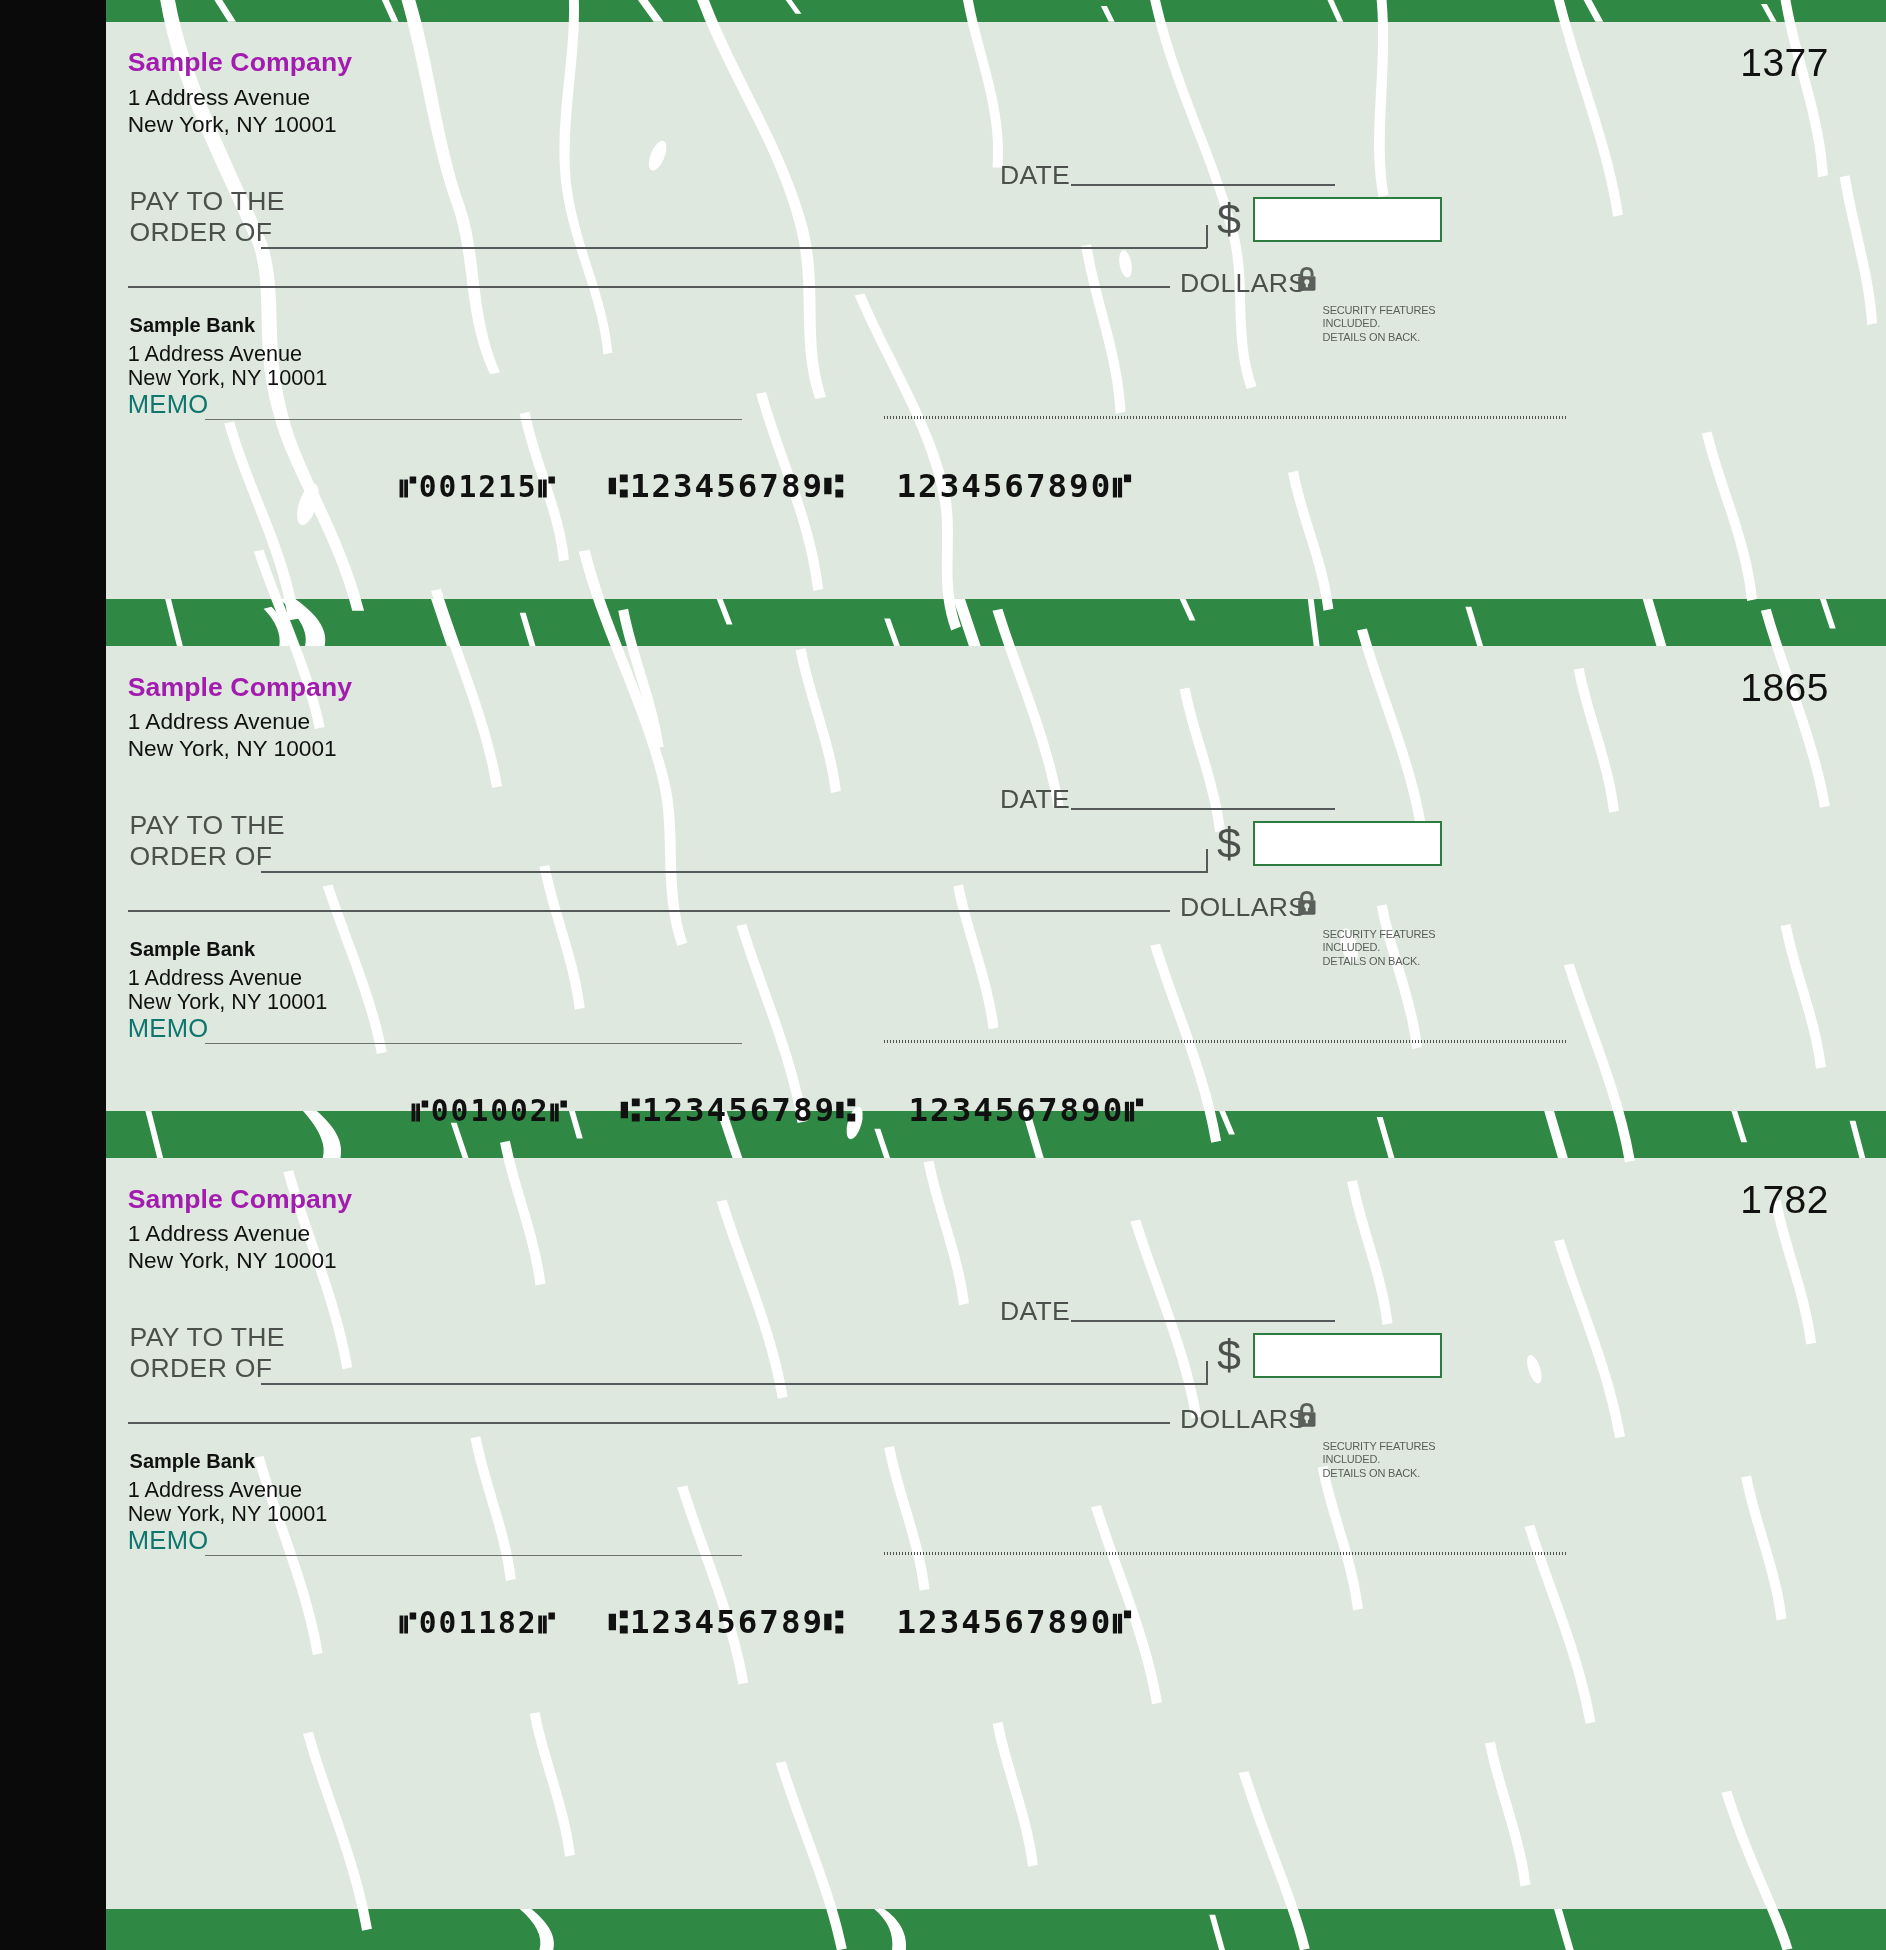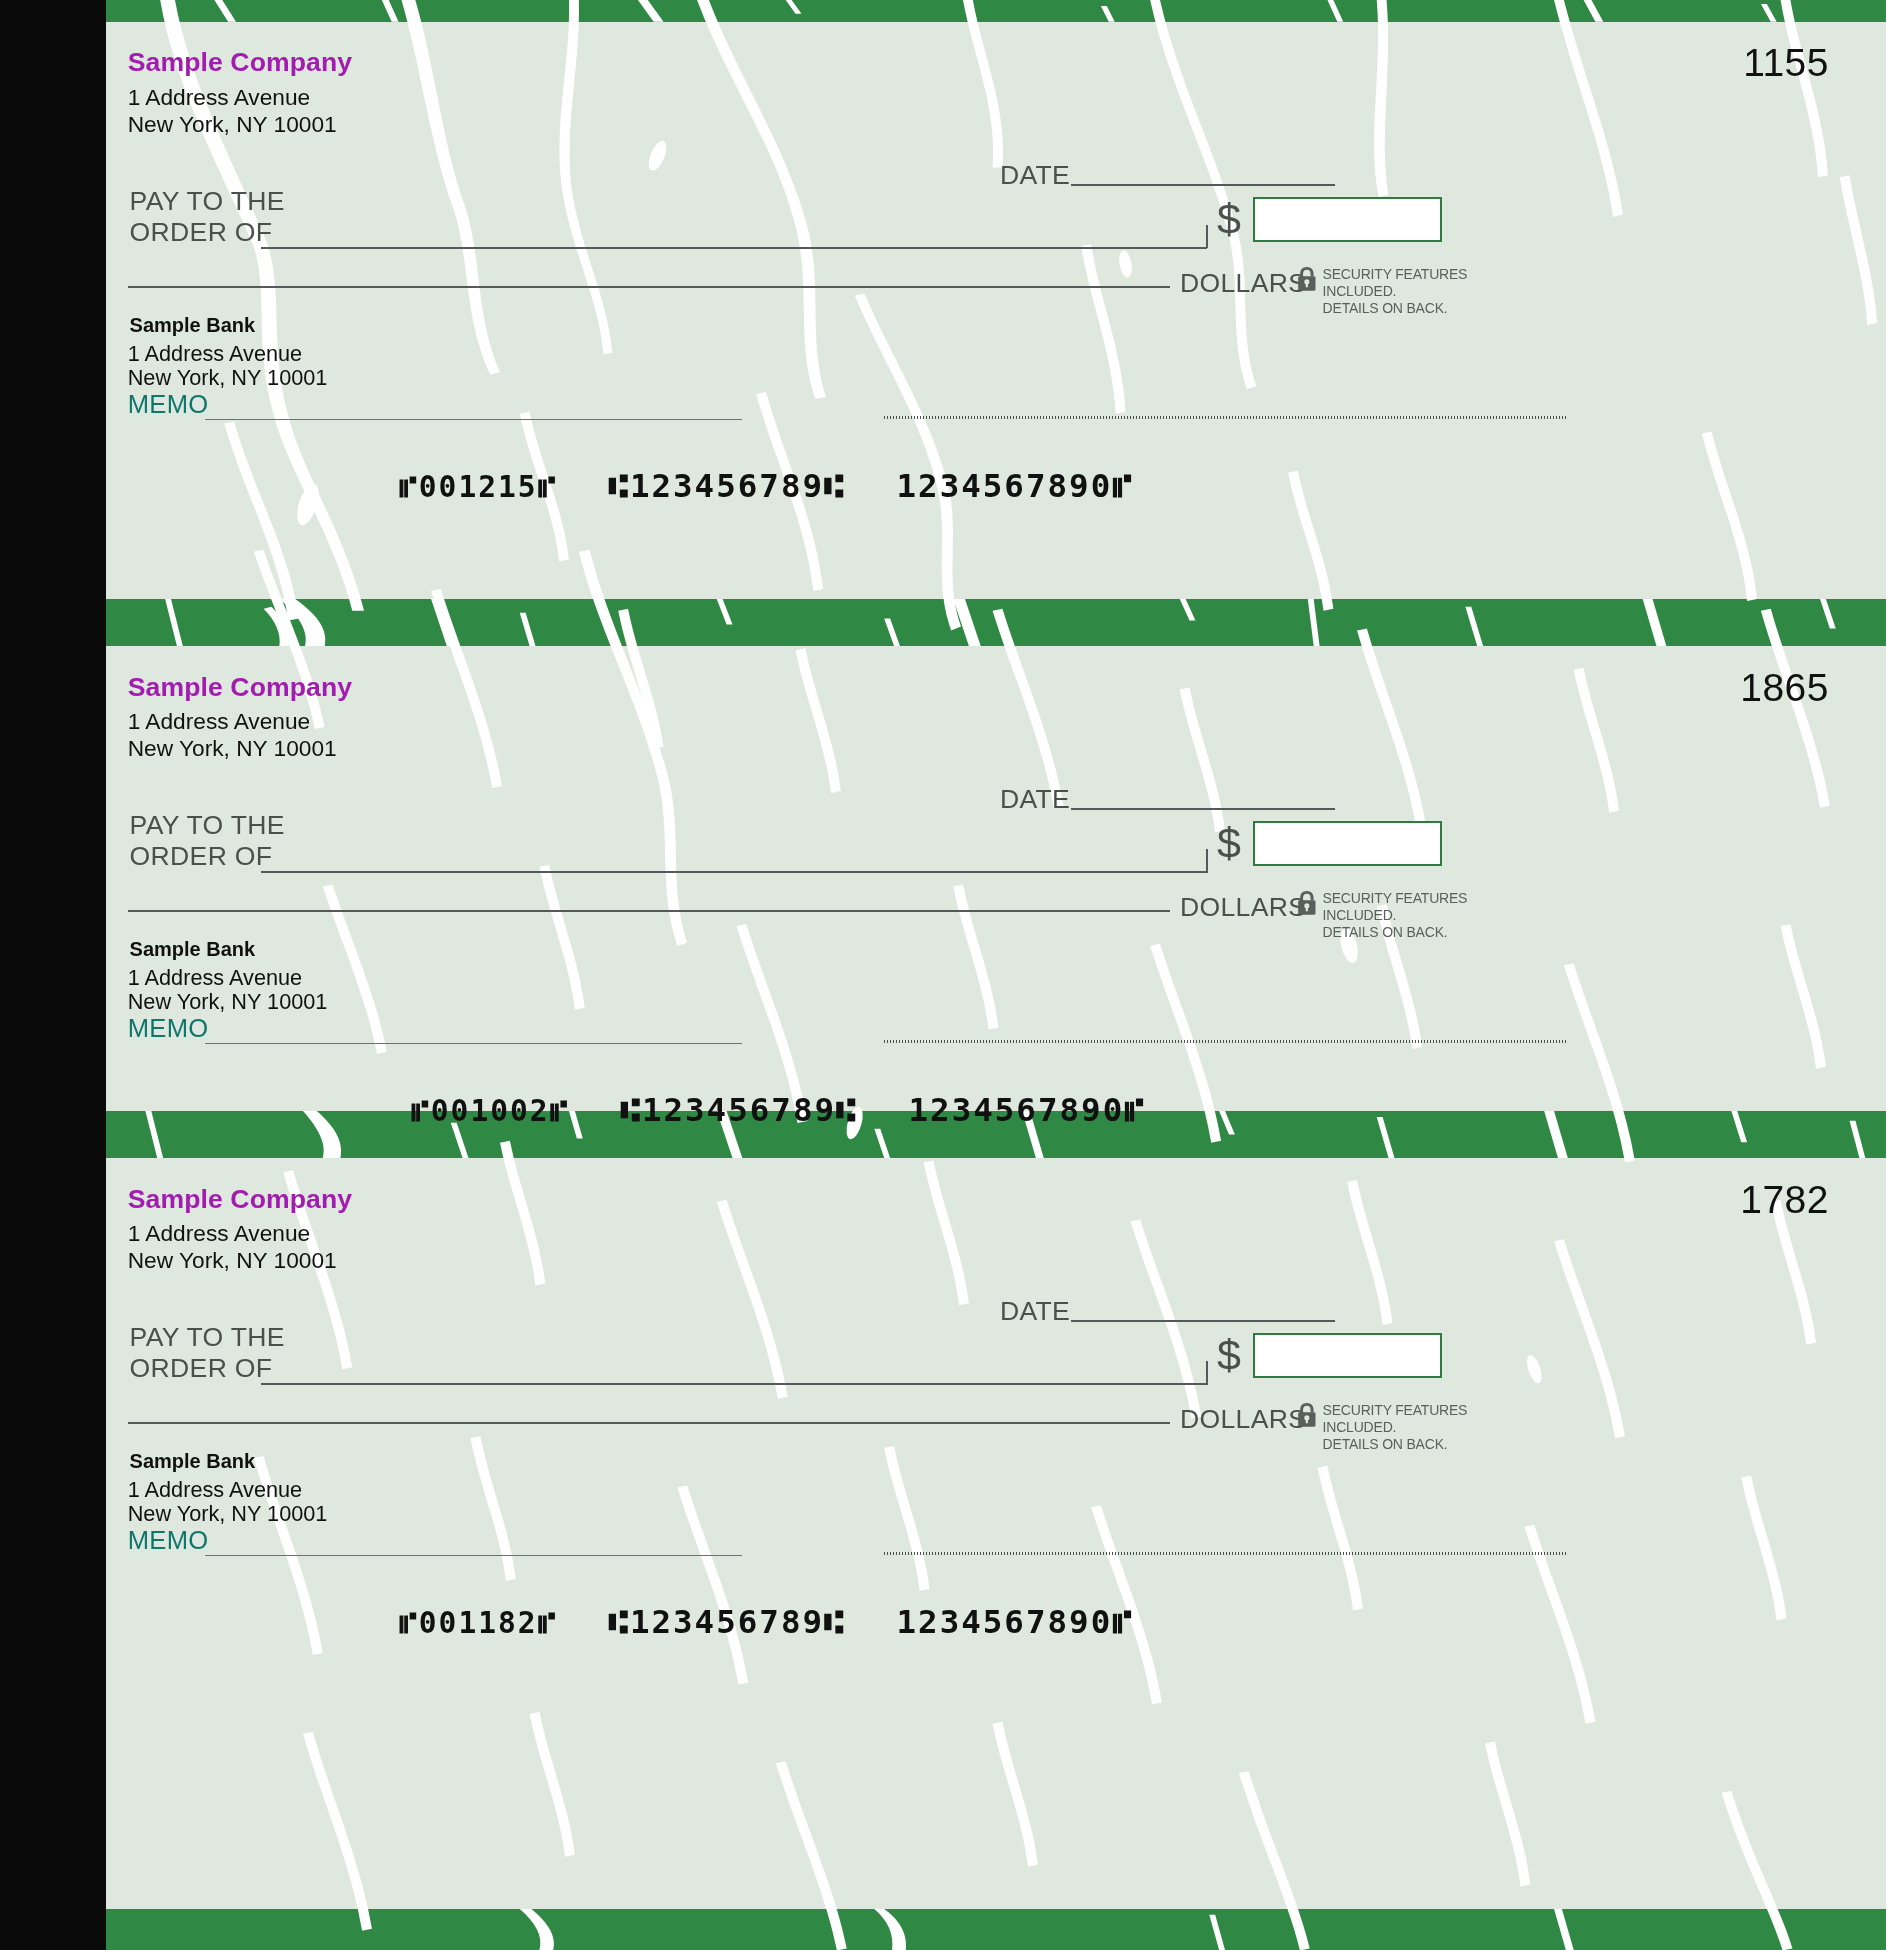--- a/index.html
+++ b/index.html
@@ -81,22 +81,22 @@
   .microline {
     position:absolute; height:3px;
     background:repeating-linear-gradient(to right,
       #4d524f 0px, #4d524f 1px, transparent 1px, transparent 3px);
   }
 
   
   .sec-wrap { position:absolute; display:flex; align-items:flex-start; gap:4.9px; }
   .sec-lock { width:21.7px; height:25.6px; flex:0 0 auto; }
   .sec-text {
-    font-size:14px; line-height:1.22; color:#5a5f5c;
-    letter-spacing:-0.2px; white-space:nowrap;
+    font-size:11px; line-height:1.22; color:#5a5f5c;
+    letter-spacing:-0.2px; white-space:nowrap;margin-top:38px;
   }
 
   
   .micr {
     position:absolute; font-family:"DejaVu Sans Mono", monospace;
     font-size:32.5px; color:#111; letter-spacing:2px; white-space:nowrap;
     font-weight:bold;
   }
   .micr .sym { font-size:29.6px; }
   .micr .gap { display:inline-block; width:51px; }
@@ -251,21 +251,21 @@
         <path d="M1470,0 L1482,42 L1490,42 L1478,0 Z"></path>
       </g>
     </svg>
   </div>
 
   <div class="check" style="top:21.7px; height:577px;">
     <div class="company-name" style="left:21.7px; top:25.6px;">Sample Company</div>
     <div class="company-line" style="left:21.7px; top:62px;">1 Address Avenue</div>
     <div class="company-line" style="left:21.7px; top:89px;">New York, NY 10001</div>
 
-    <div class="check-number" style="top:19.7px;">1155</div>
+    <div class="check-number" style="top:19.7px;">1377</div>
 
     <div class="lbl" style="left:894px; top:138px;">DATE</div>
     <div class="rule" style="left:965px; top:162px; width:264px;"></div>
 
     <div class="lbl" style="left:23.6px; top:164px;">PAY TO THE</div>
     <div class="lbl" style="left:23.6px; top:195px;">ORDER OF</div>
     <div class="rule" style="left:155px; top:225px; width:946px;"></div>
     <div class="tick" style="left:1100px; top:203px; height:23.6px;"></div>
 
     <div class="dollar-sign" style="left:1111px; top:173px;">$</div>

